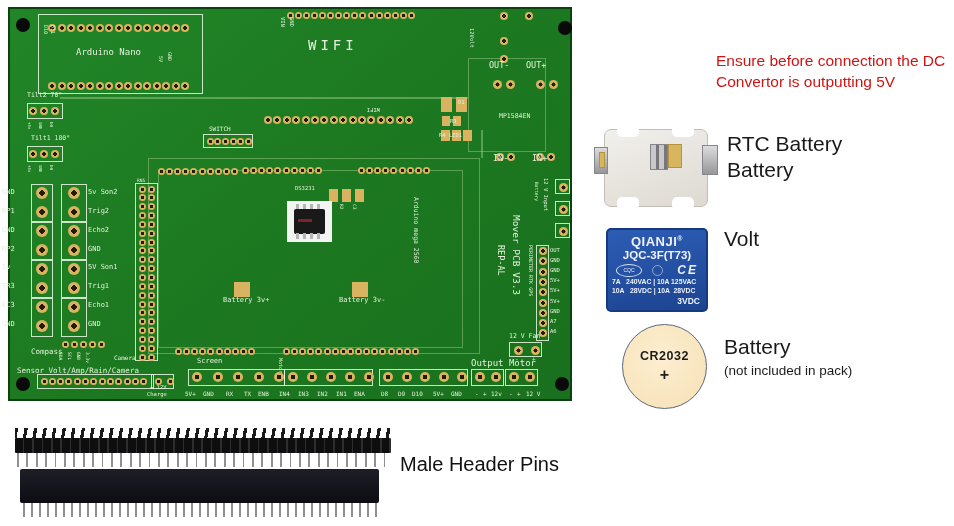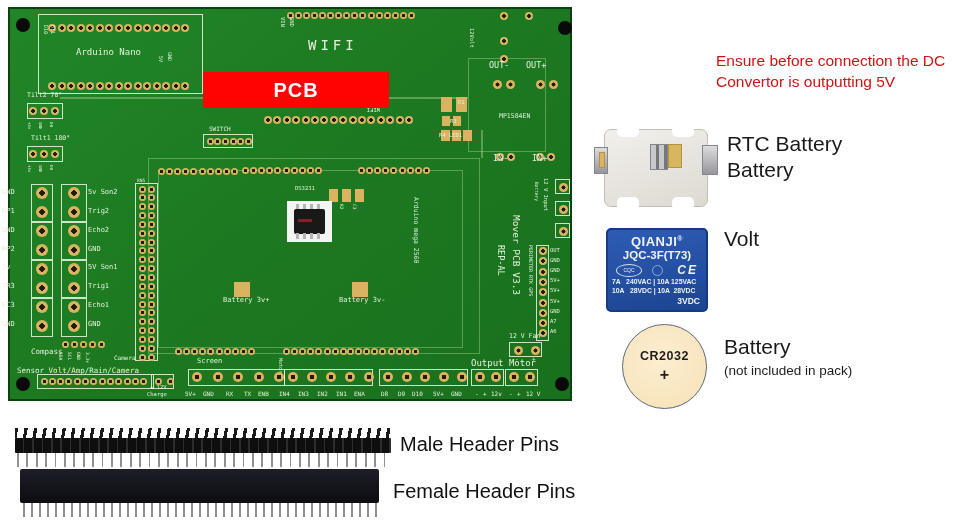--- a/index.html
+++ b/index.html
@@ -480,23 +480,20 @@
         <div style="position: absolute; left: 572px; top: 180px; font-size: 6px; color: rgb(227, 241, 218); font-family: &quot;DejaVu Sans Mono&quot;, monospace; white-space: pre; line-height: 1;">+</div>
         <div style="position: absolute; left: 572px; top: 225px; font-size: 6px; color: rgb(227, 241, 218); font-family: &quot;DejaVu Sans Mono&quot;, monospace; white-space: pre; line-height: 1;">-</div>
         <div style="position: absolute; left: 223px; top: 297px; font-size: 7px; color: rgb(227, 241, 218); font-family: &quot;DejaVu Sans Mono&quot;, monospace; white-space: pre; line-height: 1;">Battery 3v+</div>
         <div style="position: absolute; left: 339px; top: 297px; font-size: 7px; color: rgb(227, 241, 218); font-family: &quot;DejaVu Sans Mono&quot;, monospace; white-space: pre; line-height: 1;">Battery 3v-</div>
         <div style="position: absolute; left: 295px; top: 186px; font-size: 5.5px; color: rgb(227, 241, 218); font-family: &quot;DejaVu Sans Mono&quot;, monospace; white-space: pre; line-height: 1;">DS3231</div>
         <div style="position: absolute; left: 330px; top: 204px; font-size: 4.5px; color: rgb(227, 241, 218); font-family: &quot;DejaVu Sans Mono&quot;, monospace; white-space: pre; line-height: 1; transform: rotate(90deg); transform-origin: 0px 0px;">R1</div>
         <div style="position: absolute; left: 343px; top: 204px; font-size: 4.5px; color: rgb(227, 241, 218); font-family: &quot;DejaVu Sans Mono&quot;, monospace; white-space: pre; line-height: 1; transform: rotate(90deg); transform-origin: 0px 0px;">R2</div>
         <div style="position: absolute; left: 356px; top: 204px; font-size: 4.5px; color: rgb(227, 241, 218); font-family: &quot;DejaVu Sans Mono&quot;, monospace; white-space: pre; line-height: 1; transform: rotate(90deg); transform-origin: 0px 0px;">C3</div>
         <div style="position: absolute; left: 137px; top: 179px; font-size: 4.5px; color: rgb(227, 241, 218); font-family: &quot;DejaVu Sans Mono&quot;, monospace; white-space: pre; line-height: 1;">RN5</div>
       </div>
-    <div class="badge">
-      <span>PCB</span>
-    </div>
     <div class="clock-photo">
       <div class="clock-pins-top"></div>
       <div class="clock-ic"></div>
       <div class="clock-pins-bot"></div>
     </div>
   </div>
 
   <div class="warning">
     <div>Ensure before connection the DC</div>
     <div>Convertor is outputting 5V</div>
@@ -537,20 +534,19 @@
     <div class="cell-plus">+</div>
   </div>
   <div class="part-title" style="left:724px;top:334px">Battery</div>
   <div class="battery-sub">(not included in pack)</div>
 
   <div class="male-header">
     <div class="mh-top"></div>
     <div class="mh-body"></div>
     <div class="mh-pins"></div>
   </div>
-  <div class="hdr-label" style="left:400px;top:433px">Male Header Pins</div>
+  <div class="hdr-label" style="left:400px;top:453px">Male Header Pins</div>
   <div class="female-header">
     <div class="fh-body"></div>
     <div class="fh-pins"></div>
   </div>
-  <div class="hdr-label" style="left:393px;top:480px">Female Header Pins</div>
 
 </div>
 
 </body></html>

